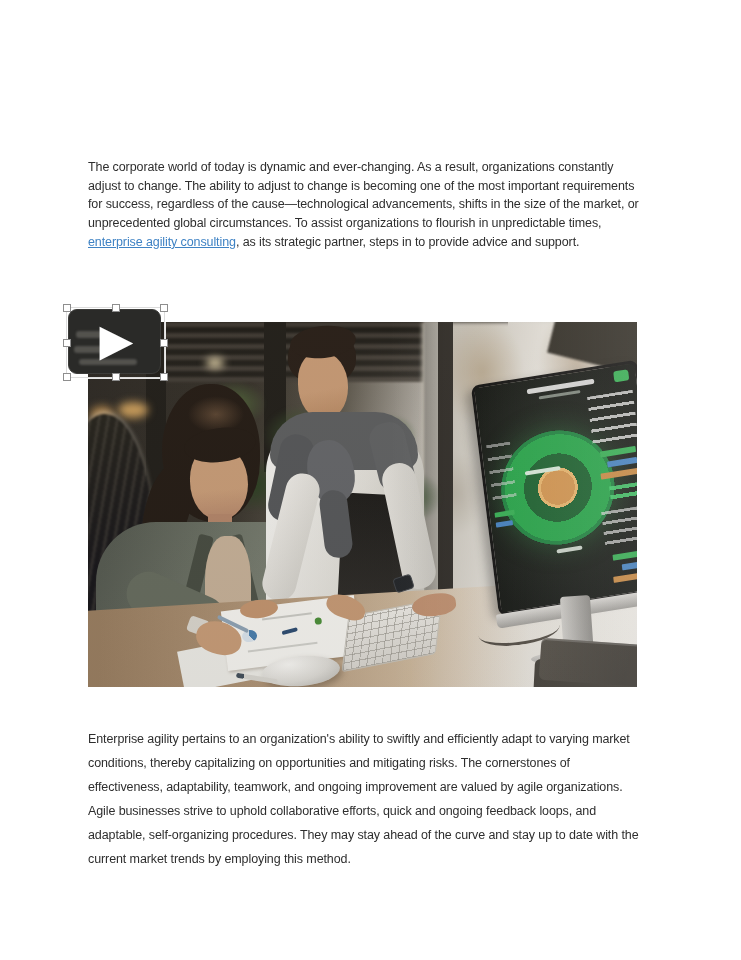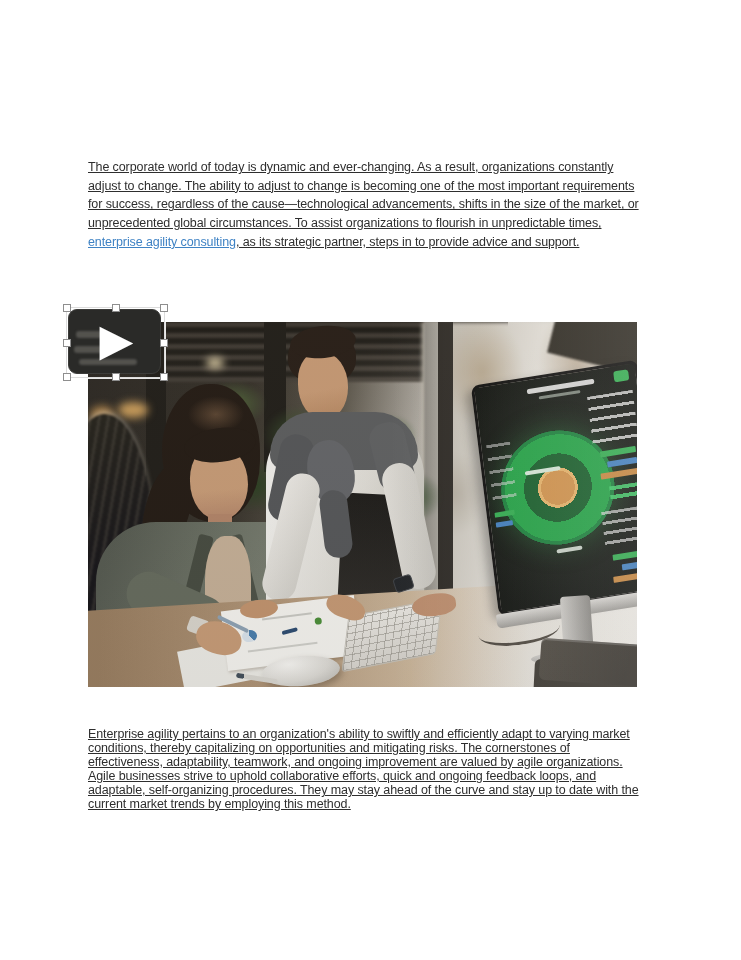--- a/index.html
+++ b/index.html
@@ -3,23 +3,23 @@
 <meta charset="utf-8">
 <style>
   html,body { margin:0; padding:0; background:#ffffff; }
   .page { position:relative; width:741px; height:960px; background:#ffffff; overflow:hidden;
           font-family:"Liberation Sans", sans-serif; }
 
   
   .title { position:absolute; left:88px; top:84px; width:580px; margin:0;
            font-size:17px; line-height:28.5px; font-weight:700; color:#151515; letter-spacing:.1px; }
   .para  { position:absolute; left:88px; width:556px; margin:0;
-           font-size:12.5px; line-height:18.7px; color:#2e2e2e; letter-spacing:-0.1px;text-decoration:underline; }
+           font-size:12.5px; line-height:18.7px; color:#2e2e2e; letter-spacing:-0.1px; }
   .para1 { top:158px; }
-  .para2 { top:727px; line-height:14px; }
+  .para2 { top:727px; line-height:24px; }
   .inline-link { color:#3e82c4; text-decoration:underline; cursor:pointer; }
 
   
   .play-sel { position:absolute; left:66px; top:307px; width:99px; height:71px; z-index:30; }
   .play-frame { position:absolute; inset:0; border:1px solid #dcdcdc; box-shadow:0 0 0 1px rgba(255,255,255,.9); }
   .play-btn { position:absolute; left:2px; top:2px; width:93px; height:65px; background:#2a2a28;
               border:1px solid #3c3c3a; border-radius:9px; padding:0; cursor:pointer;
               display:flex; align-items:center; justify-content:center; overflow:hidden; }
   .streak { position:absolute; background:rgba(150,148,140,.38); border-radius:3px; filter:blur(1px); }
   .st1 { left:7px;  top:21px; width:30px; height:7px; }

